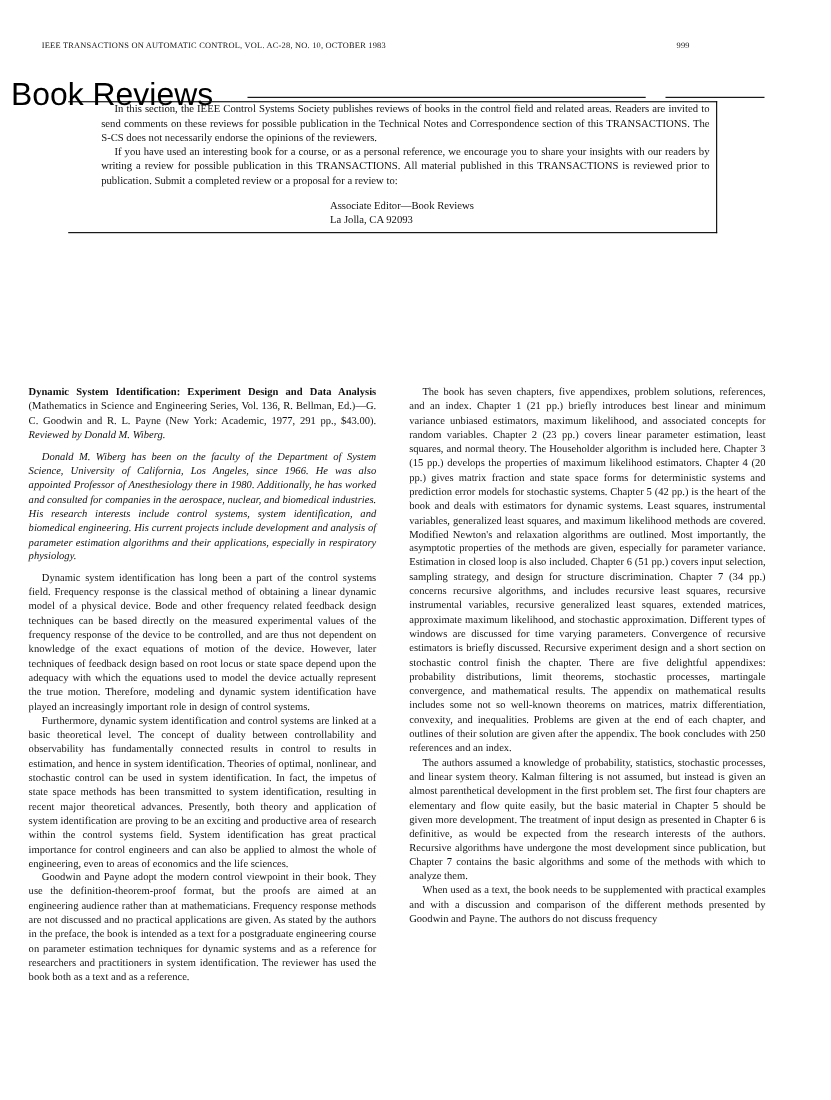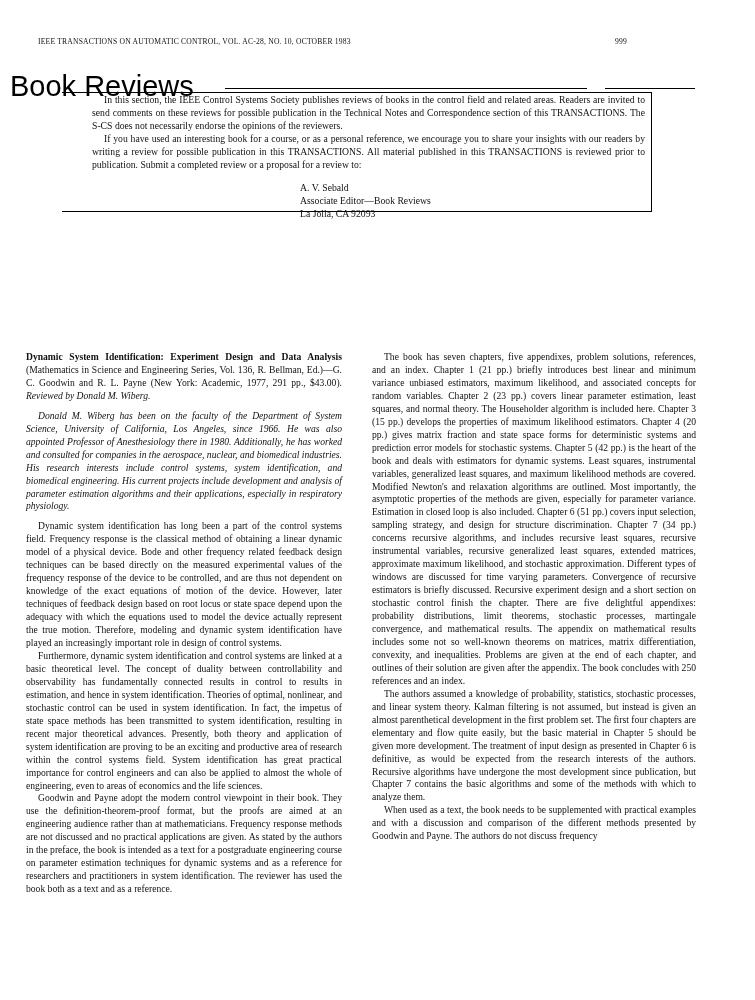--- a/index.html
+++ b/index.html
@@ -30,21 +30,20 @@
 </div>
 
 <div class="section-title">Book Reviews</div>
 <div class="title-rule-1"></div>
 <div class="title-rule-2"></div>
 
 <div class="notice-box">
   <p>In this section, the IEEE Control Systems Society publishes reviews of books in the control field and related areas. Readers are invited to send comments on these reviews for possible publication in the Technical Notes and Correspondence section of this TRANSACTIONS. The S-CS does not necessarily endorse the opinions of the reviewers.</p>
   <p>If you have used an interesting book for a course, or as a personal reference, we encourage you to share your insights with our readers by writing a review for possible publication in this TRANSACTIONS. All material published in this TRANSACTIONS is reviewed prior to publication. Submit a completed review or a proposal for a review to:</p>
   <div class="address">
-    <div>A. V. Sebald</div>
     <div>Associate Editor—Book Reviews</div>
     <div>La Jolla, CA 92093</div>
   </div>
 </div>
 
 <div class="col col-left">
   <p class="book-heading">
     <b>Dynamic System Identification: Experiment Design and Data Analysis</b> 
     <span>(Mathematics in Science and Engineering Series, Vol. 136, R. Bellman, Ed.)—G. C. Goodwin and R. L. Payne (New York: Academic, 1977, 291 pp., $43.00).</span> 
     <i>Reviewed by Donald M. Wiberg.</i>

